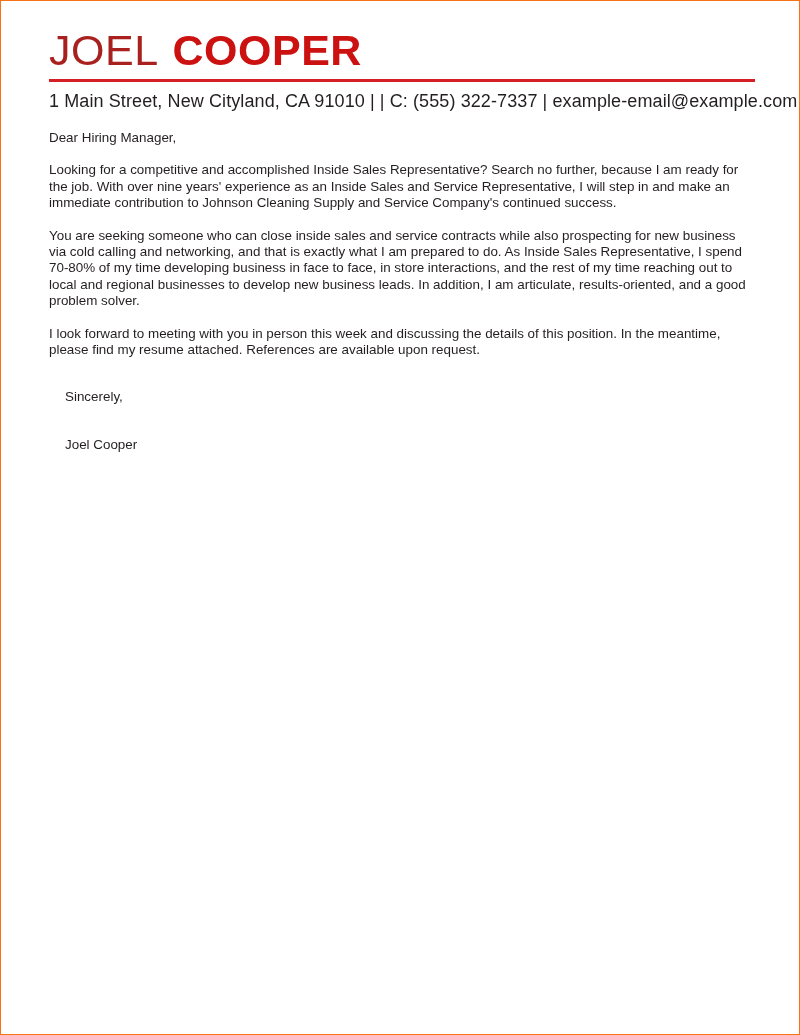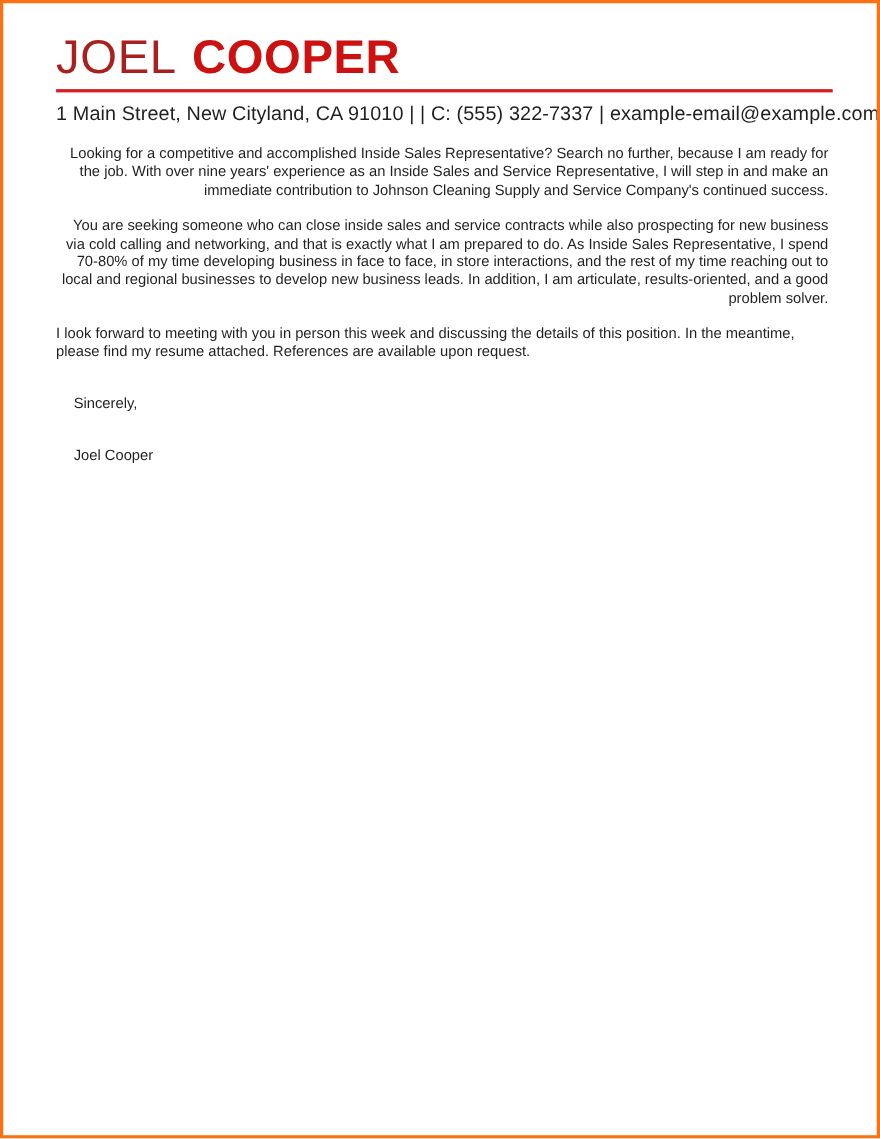--- a/index.html
+++ b/index.html
@@ -9,21 +9,21 @@
   }
   body {
     font-family: "Liberation Sans", sans-serif;
   }
   .page {
     position: relative;
     width: 800px;
     height: 1035px;
     background: #ffffff;
     box-sizing: border-box;
-    border: 3px solid #f97316;
+    border: 1px solid #f97316;
     overflow: hidden;
   }
   .content {
     position: absolute;
     left: 48px;
     top: 28px;
     width: 702px;
   }
 
   
@@ -65,21 +65,21 @@
     margin-top: 18px;
     color: #231f20;
     font-size: 13.4px;
     line-height: 16.4px;
   }
   .salutation {
     margin: 0 0 16px 0;
   }
   .para {
     margin: 0 0 16px 0;
-    text-align: right;
+    text-align: left;
   }
   .closing {
     margin: 0;
   }
   .signature {
     margin: 31px 0 0 16px;
   }
 </style>
 </head>
 <body>
@@ -89,20 +89,21 @@
 
     <div class="name-line">
       <span class="name-first">JOEL</span><span class="name-last">COOPER</span>
     </div>
 
     <div class="rule"></div>
 
     <div class="contact">1 Main Street, New Cityland, CA 91010 |  | C: (555) 322-7337 |  example-email@example.com</div>
 
     <div class="body-block">
+      <p class="salutation">Dear Hiring Manager,</p>
       <p class="para">Looking for a competitive and accomplished Inside Sales Representative? Search no further, because I am ready for the job. With over nine years' experience as an Inside Sales and Service Representative, I will step in and make an immediate contribution to Johnson Cleaning Supply and Service Company's continued success.</p>
       <p class="para">You are seeking someone who can close inside sales and service contracts while also prospecting for new business via cold calling and networking, and that is exactly what I am prepared to do. As Inside Sales Representative, I spend 70-80% of my time developing business in face to face, in store interactions, and the rest of my time reaching out to local and regional businesses to develop new business leads. In addition, I am articulate, results-oriented, and a good problem solver.</p>
       <p class="closing">I look forward to meeting with you in person this week and discussing the details of this position. In the meantime, please find my resume attached. References are available upon request.</p>
       <p class="signature">Sincerely,</p>
       <p class="signature">Joel Cooper</p>
     </div>
 
   </div>
 </div>
 

